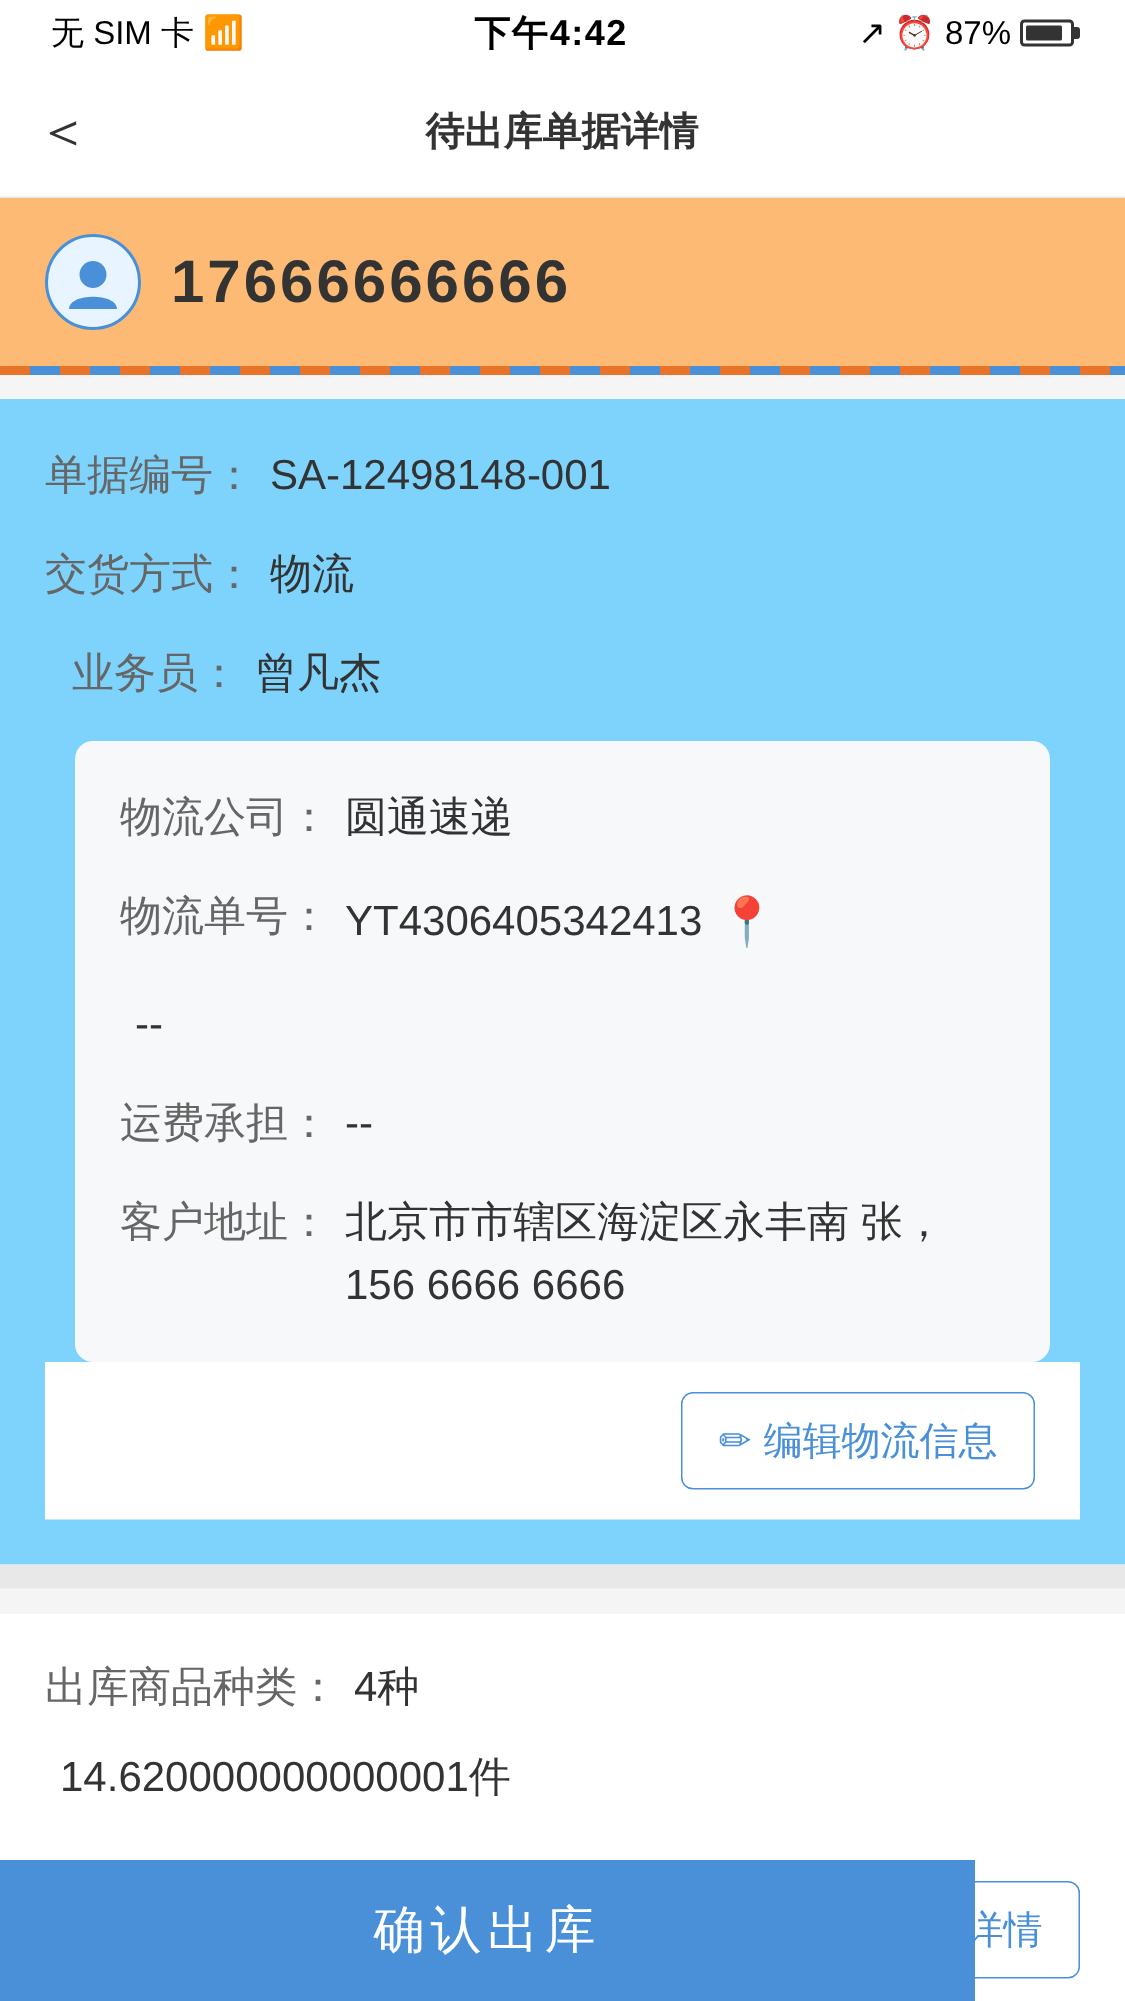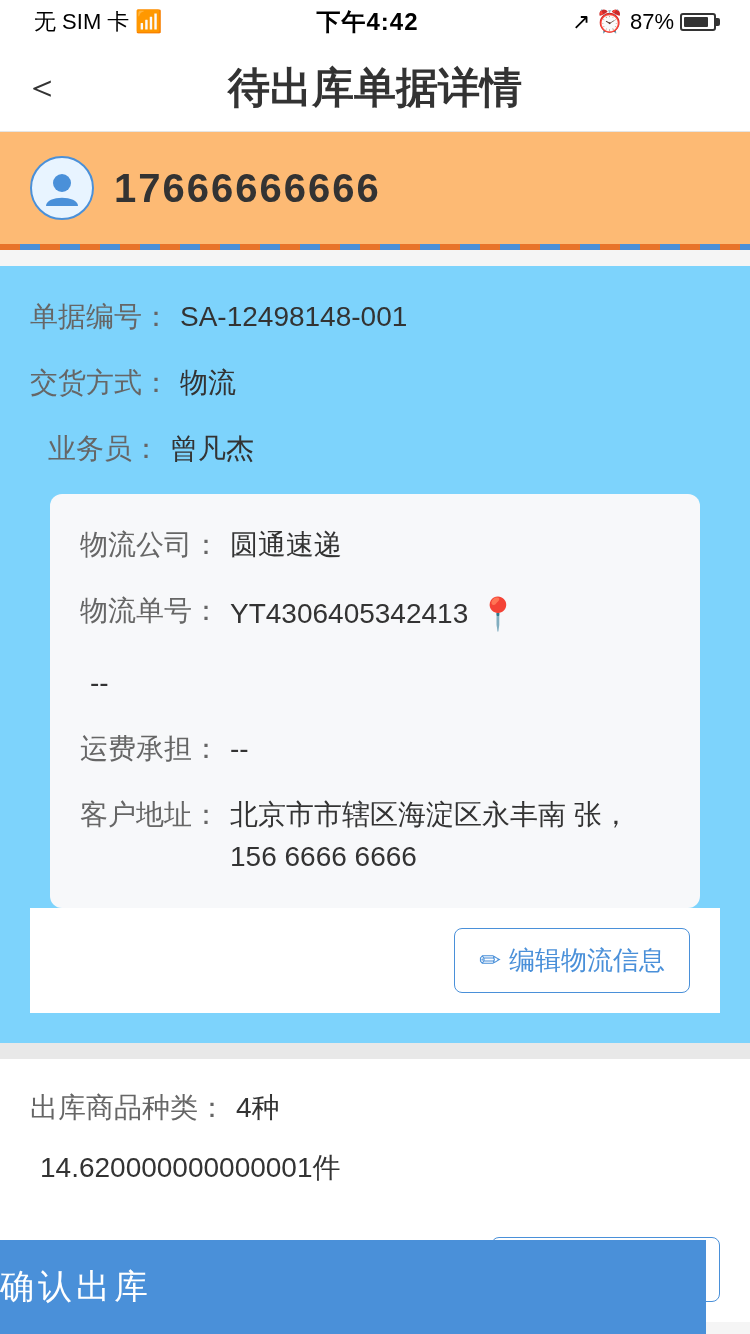--- a/index.html
+++ b/index.html
@@ -83,21 +83,21 @@
     }
     .nav-back {
       position: absolute;
       left: 24px;
       font-size: 36px;
       color: #333;
       cursor: pointer;
       font-weight: 300;
     }
     .nav-title {
-      font-size: 42px;
+      font-size: 26px;
       font-weight: 600;
       color: #333;
     }
 
     
     .dashed-divider {
       width: 100%;
       height: 6px;
       background: repeating-linear-gradient(
         90deg,
@@ -232,20 +232,21 @@
     
     .section-separator {
       height: 16px;
       background: #e8e8e8;
     }
 
     
     .goods-section {
       background: #fff;
       padding: 30px;
+      margin-top: 17px;
     }
     .goods-row {
       display: flex;
       align-items: center;
       margin-bottom: 22px;
     }
     .goods-row:last-child {
       margin-bottom: 0;
     }
     .goods-label {
@@ -286,24 +287,24 @@
       flex: 1;
       background: #f5f5f5;
       min-height: 160px;
     }
 
     
     .confirm-btn-container {
       position: fixed;
       bottom: 0;
       left: 0;
-      width: 706px;
+      width: 650px;
       background: #4a90d9;
       padding: 24px 0;
-      text-align: left;
+      text-align: center;
       cursor: pointer;
     }
     .confirm-btn-text {
       font-size: 34px;
       color: #fff;
       font-weight: 500;
       letter-spacing: 4px;
     }
 
     .page-wrapper {

